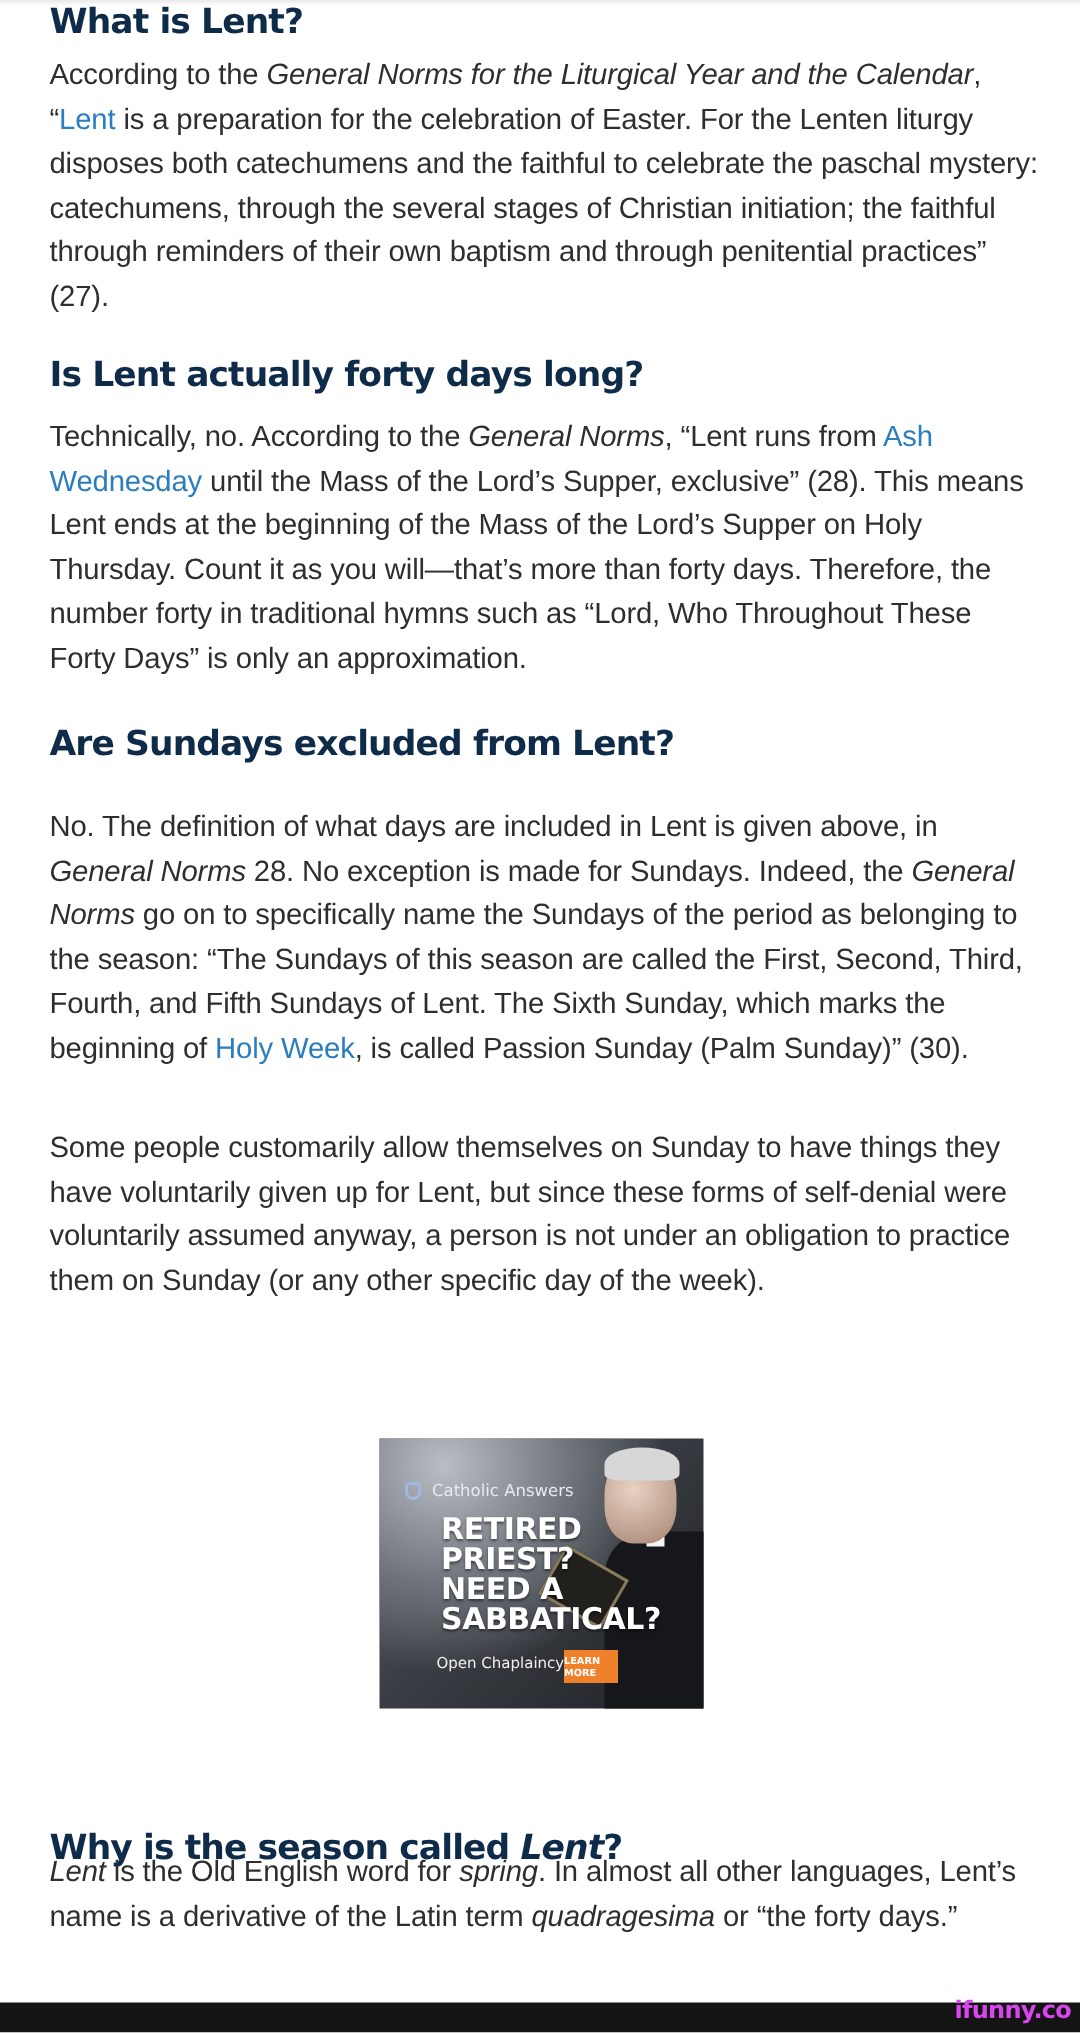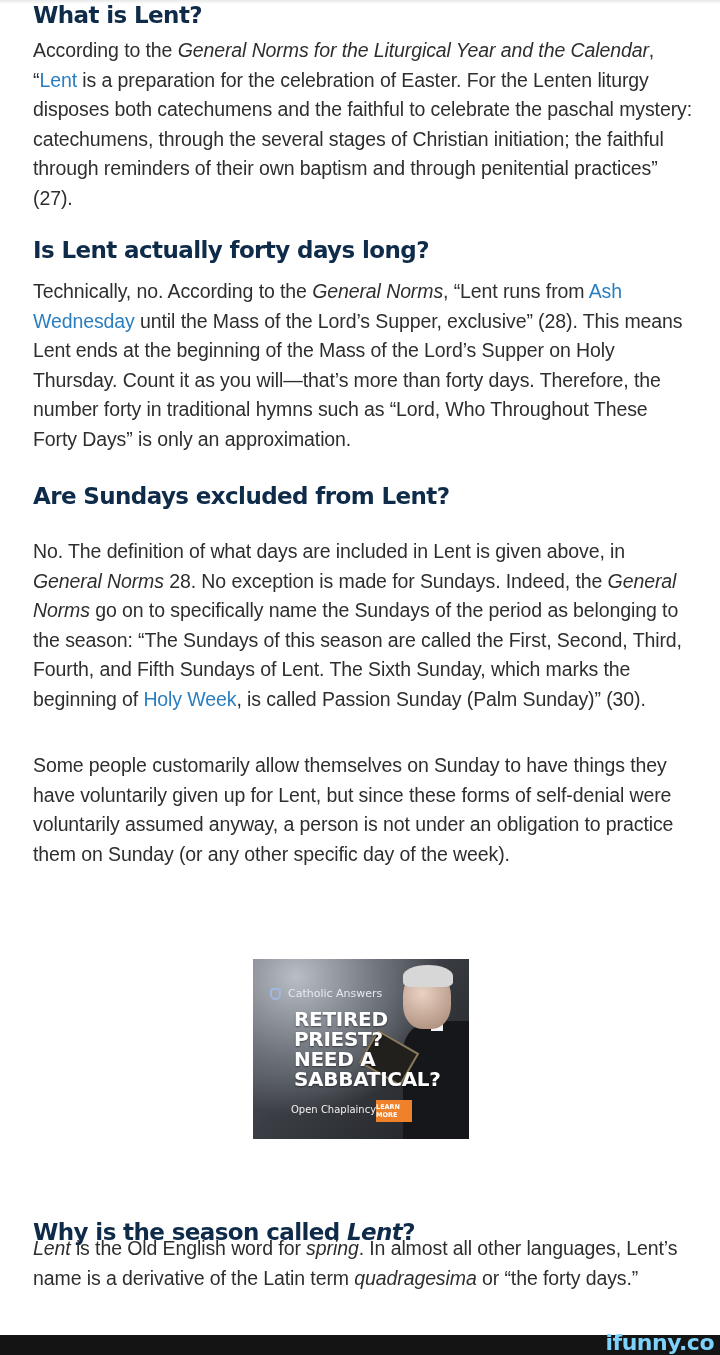--- a/index.html
+++ b/index.html
@@ -42,22 +42,22 @@
   .ad .logo { position:absolute; left:17px; top:28px; display:flex; align-items:center; gap:7px;
     color:#e6eaf2; font-size:11px; }
   .ad .logo-icon { width:11px; height:12px; border:2px solid #9fb7e3; border-radius:3px 3px 6px 6px; box-sizing:border-box; }
   .ad .headline { position:absolute; left:21px; top:50px; color:#ffffff; font-weight:bold;
     font-size:20px; line-height:20px; letter-spacing:-0.3px; text-shadow:0 1px 2px rgba(0,0,0,.5);margin-left:20px; }
   .ad .sub { position:absolute; left:38px; top:145px; color:#f0f0f0; font-size:10px; }
   .ad .cta { position:absolute; left:123px; top:141px; width:36px; height:22px; background:#f0812b;
     color:#fff; font-size:6.5px; font-weight:bold; display:flex; align-items:center; justify-content:center; }
 
   .footer { position:absolute; left:0; top:1335px; width:720px; height:20px; background:#141414; }
-  .footer .brand { position:absolute; right:6px; top:-5px; color:#7dd3fc; font-family:"DejaVu Sans", sans-serif;
-    font-weight:bold; font-size:22px; letter-spacing:-0.5px; }
+  .footer .brand { position:absolute; right:6px; top:-5px; color:#d946ef; font-family:"DejaVu Sans", sans-serif;
+    font-weight:bold; font-size:16px; letter-spacing:-0.5px; }
 </style>
 </head>
 <body>
 
 <div class="topshade"></div>
 
 <div class="content">
 
   <h2 class="sec1-h">What is Lent?</h2>
   <p class="sec1-p"><span>According to the </span><em>General Norms for the Liturgical Year and the Calendar</em><span>, “</span><a>Lent</a><span> is a preparation for the celebration of Easter. For the Lenten liturgy disposes both catechumens and the faithful to celebrate the paschal mystery: catechumens, through the several stages of Christian initiation; the faithful through reminders of their own baptism and through penitential practices” (27).</span></p>

